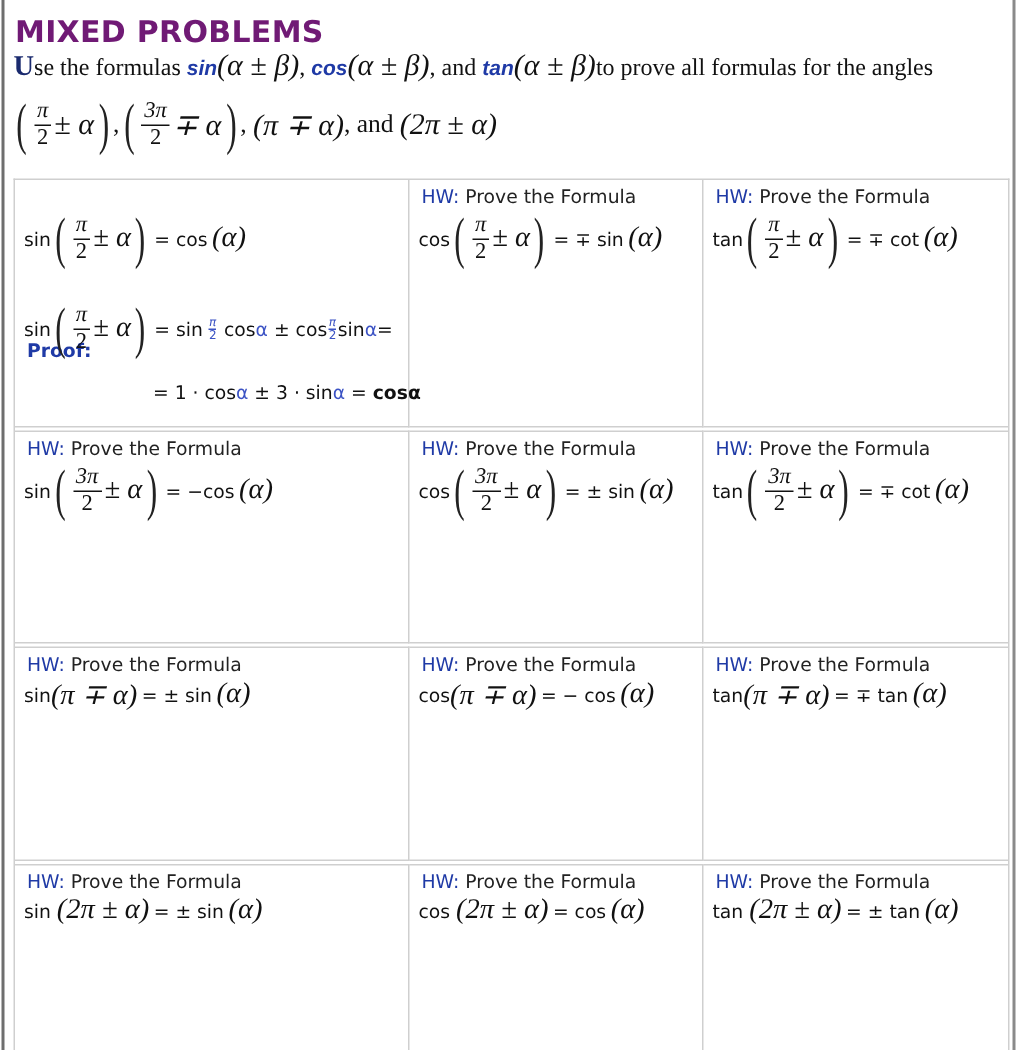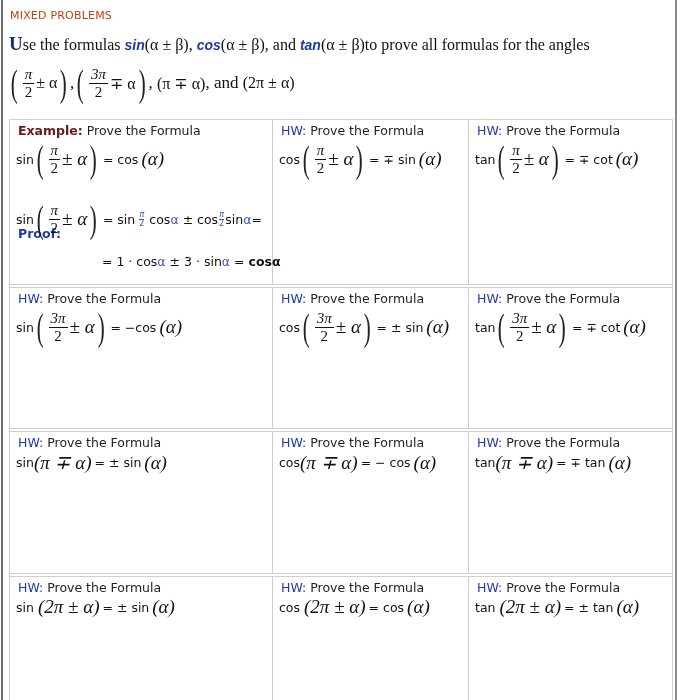--- a/index.html
+++ b/index.html
@@ -1,25 +1,25 @@
 <!DOCTYPE html>
 <html><head>
 <meta charset="utf-8">
 <style>
   html, body { margin: 0; padding: 0; background: #fff; }
   body { width: 680px; height: 700px; position: relative; overflow: hidden; }
   .frame { position: absolute; left: 1px; top: 0; width: 676px; height: 700px;
     border-left: 2px solid #6e6e6e; border-right: 2px solid #8a8a8a; box-sizing: border-box; }
   .title { position: absolute; left: 10px; top: 9px; font-family: "DejaVu Sans", sans-serif;
-    font-weight: normal; font-size: 11px; color: #c2410c; letter-spacing: 0.2px; }
+    font-weight: bold; font-size: 20px; color: #701a75; letter-spacing: 0.2px; }
   .intro { position: absolute; left: 9px; top: 33px; font-family: "Liberation Serif", serif;
     font-size: 16px; color: #111; white-space: nowrap; }
   .intro .cap { font-weight: bold; color: #1a2a6e; font-size: 19px; }
   .fn { font-family: "Liberation Sans", sans-serif; font-weight: bold; font-style: italic; color: #1f3aa6; font-size: 14px; }
-  .m { font-family: "Liberation Serif", serif; font-size: 16px; }
+  .m { font-family: "Liberation Serif", serif; font-style: italic; font-size: 20px; }
   .angles { position: absolute; left: 8px; top: 64px; font-family: "Liberation Serif", serif;
     font-size: 17px; color: #111; white-space: nowrap; display: flex; align-items: center; }
   .frac { display: inline-flex; flex-direction: column; align-items: center; vertical-align: middle;
     font-family: "Liberation Serif", serif; line-height: 1; margin: 0 2px; }
   .frac .num { font-style: italic; font-size: 15px; border-bottom: 1px solid #111; padding: 0 2px 1px; }
   .frac .den { font-size: 15px; padding-top: 1px; }
   .bigp { font-family: "Liberation Serif", serif; font-size: 38px; font-weight: 100; transform: scaleX(0.55); display: inline-block; line-height: 1; color: #222; }
 
   .grid { position: absolute; left: 9px; top: 119px; width: 664px; height: 581px;
     border: 1px solid #cfcfcf; border-bottom: none; box-sizing: border-box; }
@@ -66,21 +66,20 @@
     </span><span class="m">± α</span><span class="bigp">)</span><span>,</span>
   <span class="bigp">(</span><span class="frac">
       <span class="num">3π</span>
       <span class="den">2</span>
     </span><span class="m">∓ α</span><span class="bigp">)</span><span>,</span>&nbsp;<span class="m">(π ∓ α)</span><span>, and </span>&nbsp;<span class="m">(2π ± α)</span>
 </div>
 
 <div class="grid">
 
   <div class="cell c0 r0">
-    <div class="hdr"><span class="ex">Example:</span><span> Prove the Formula</span></div>
     <div class="f ff">
       <span>sin</span>
         <span class="bigp">(</span>
         <span class="frac">
           <span class="num">π</span>
           <span class="den">2</span>
         </span>
         <span class="g">± α</span>
         <span class="bigp">)</span>
         <span class="s">= cos</span>

